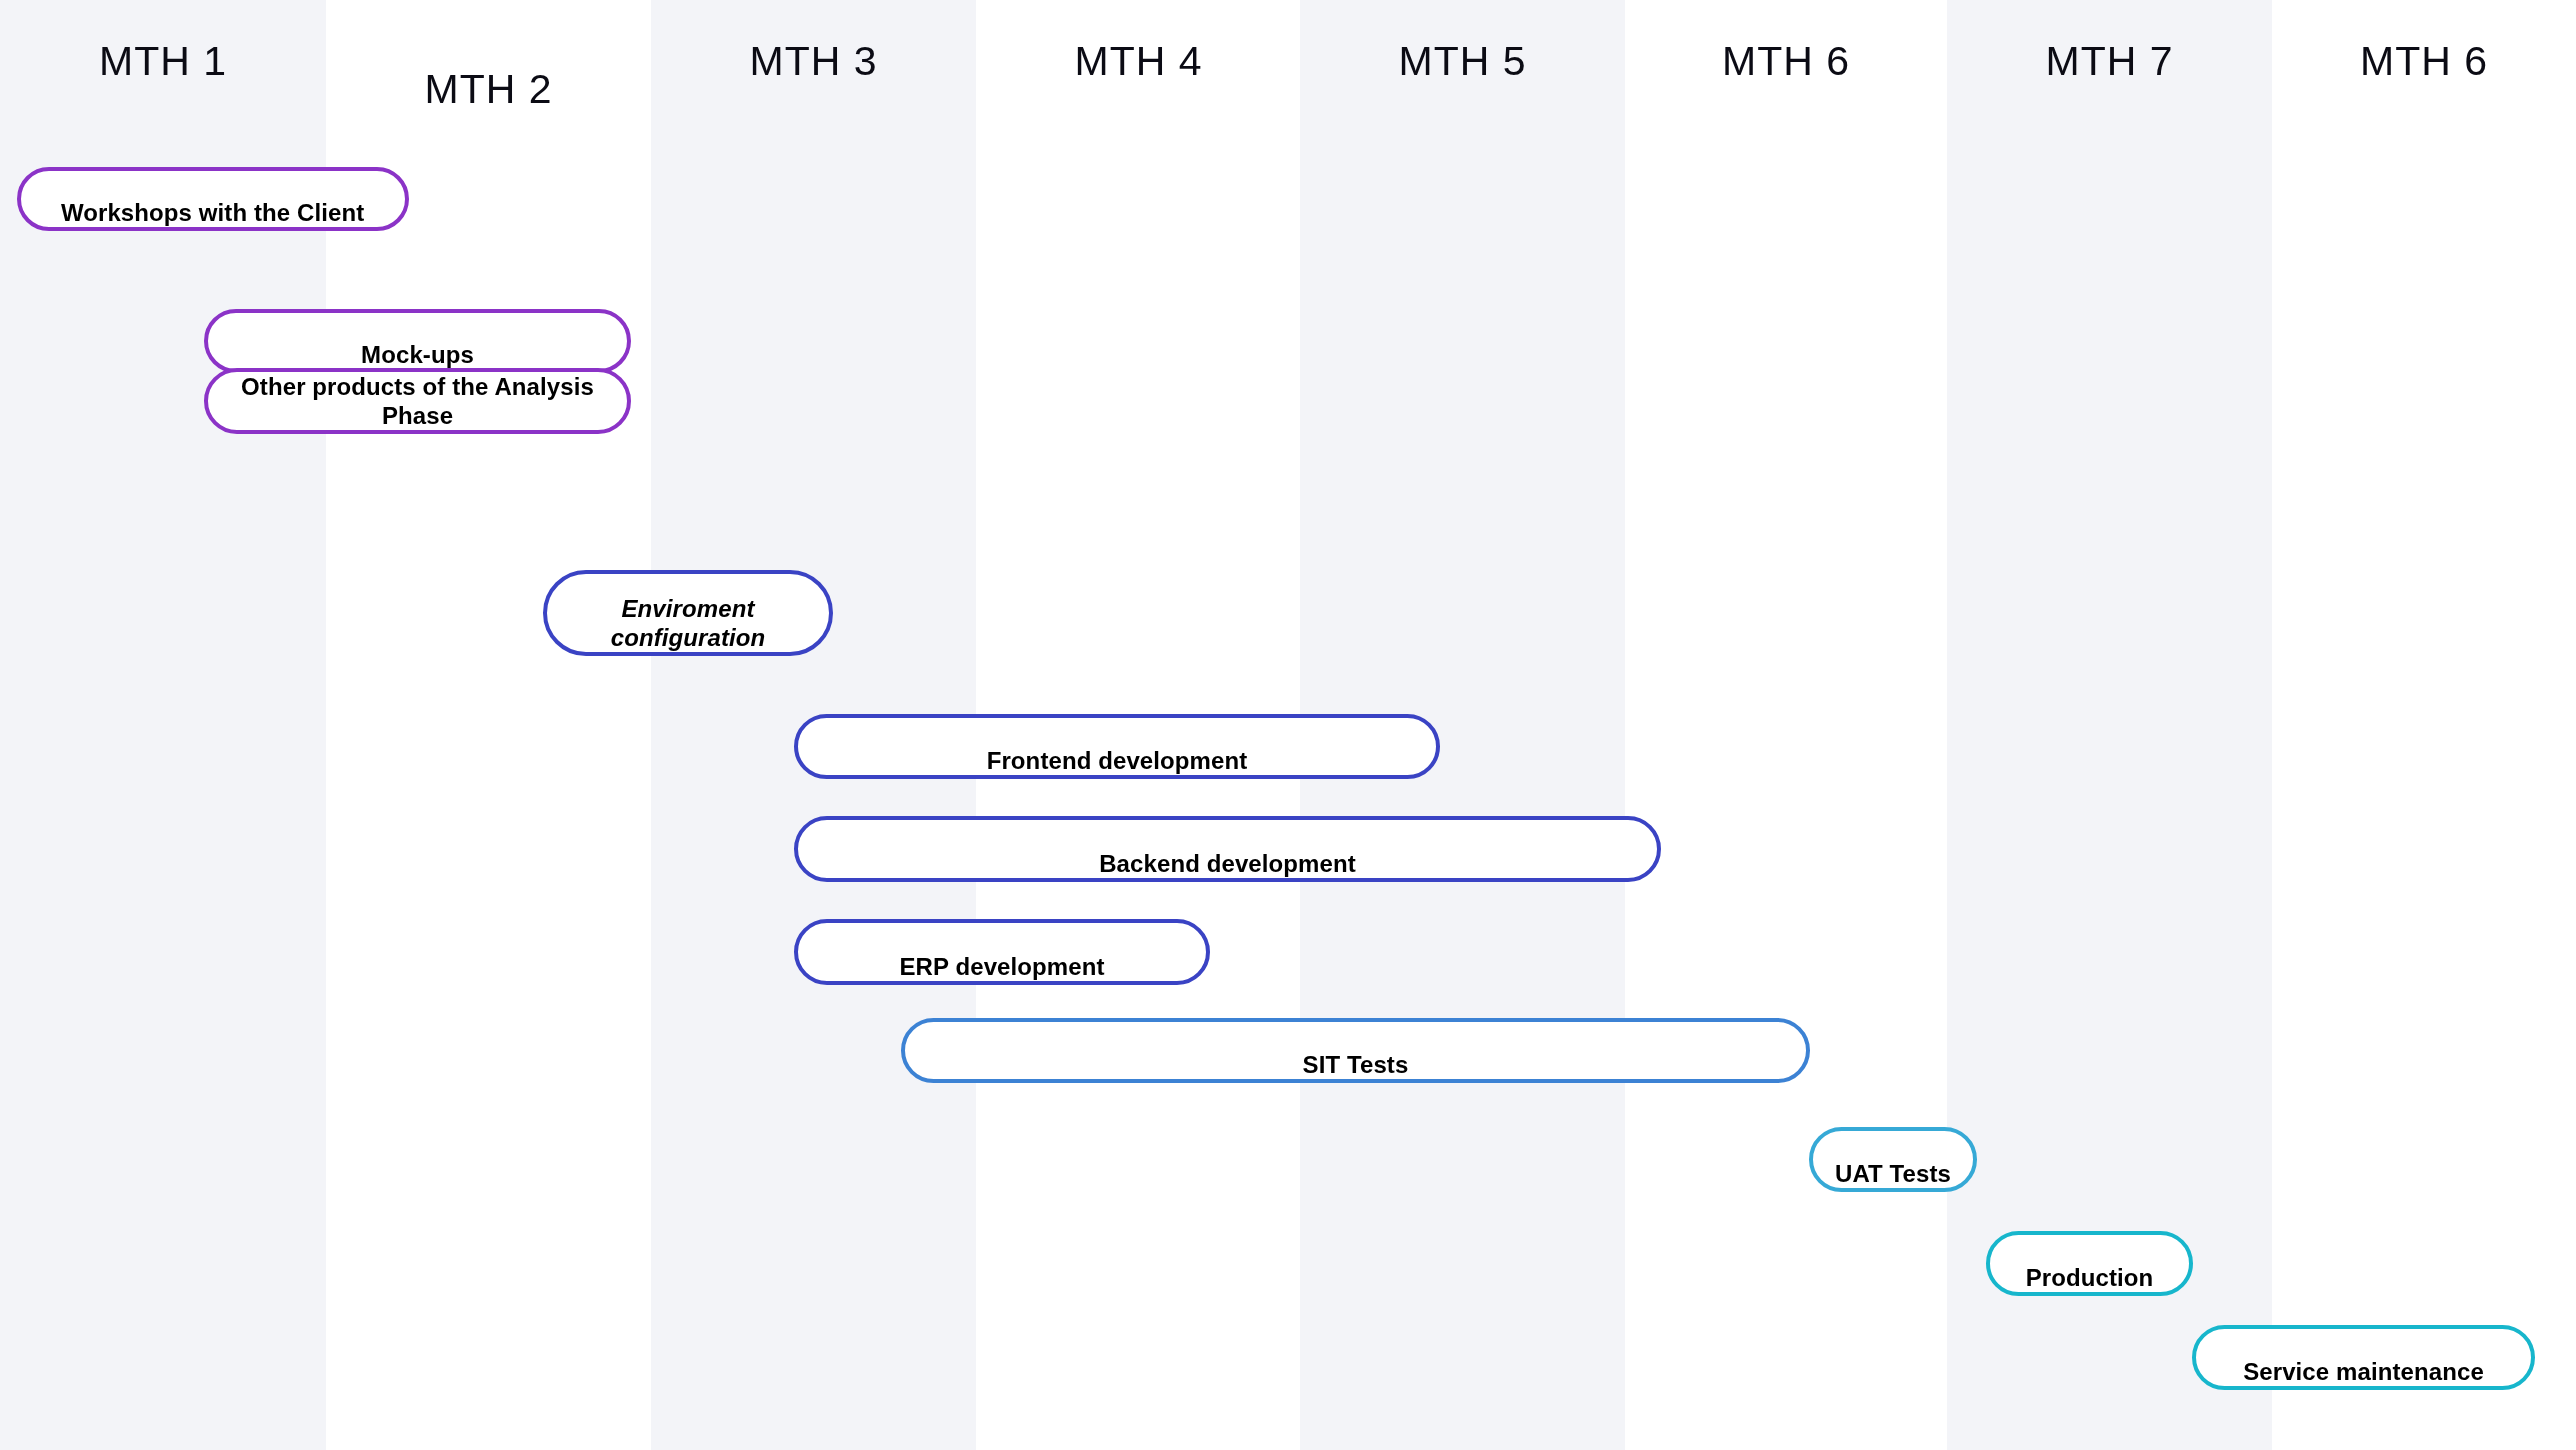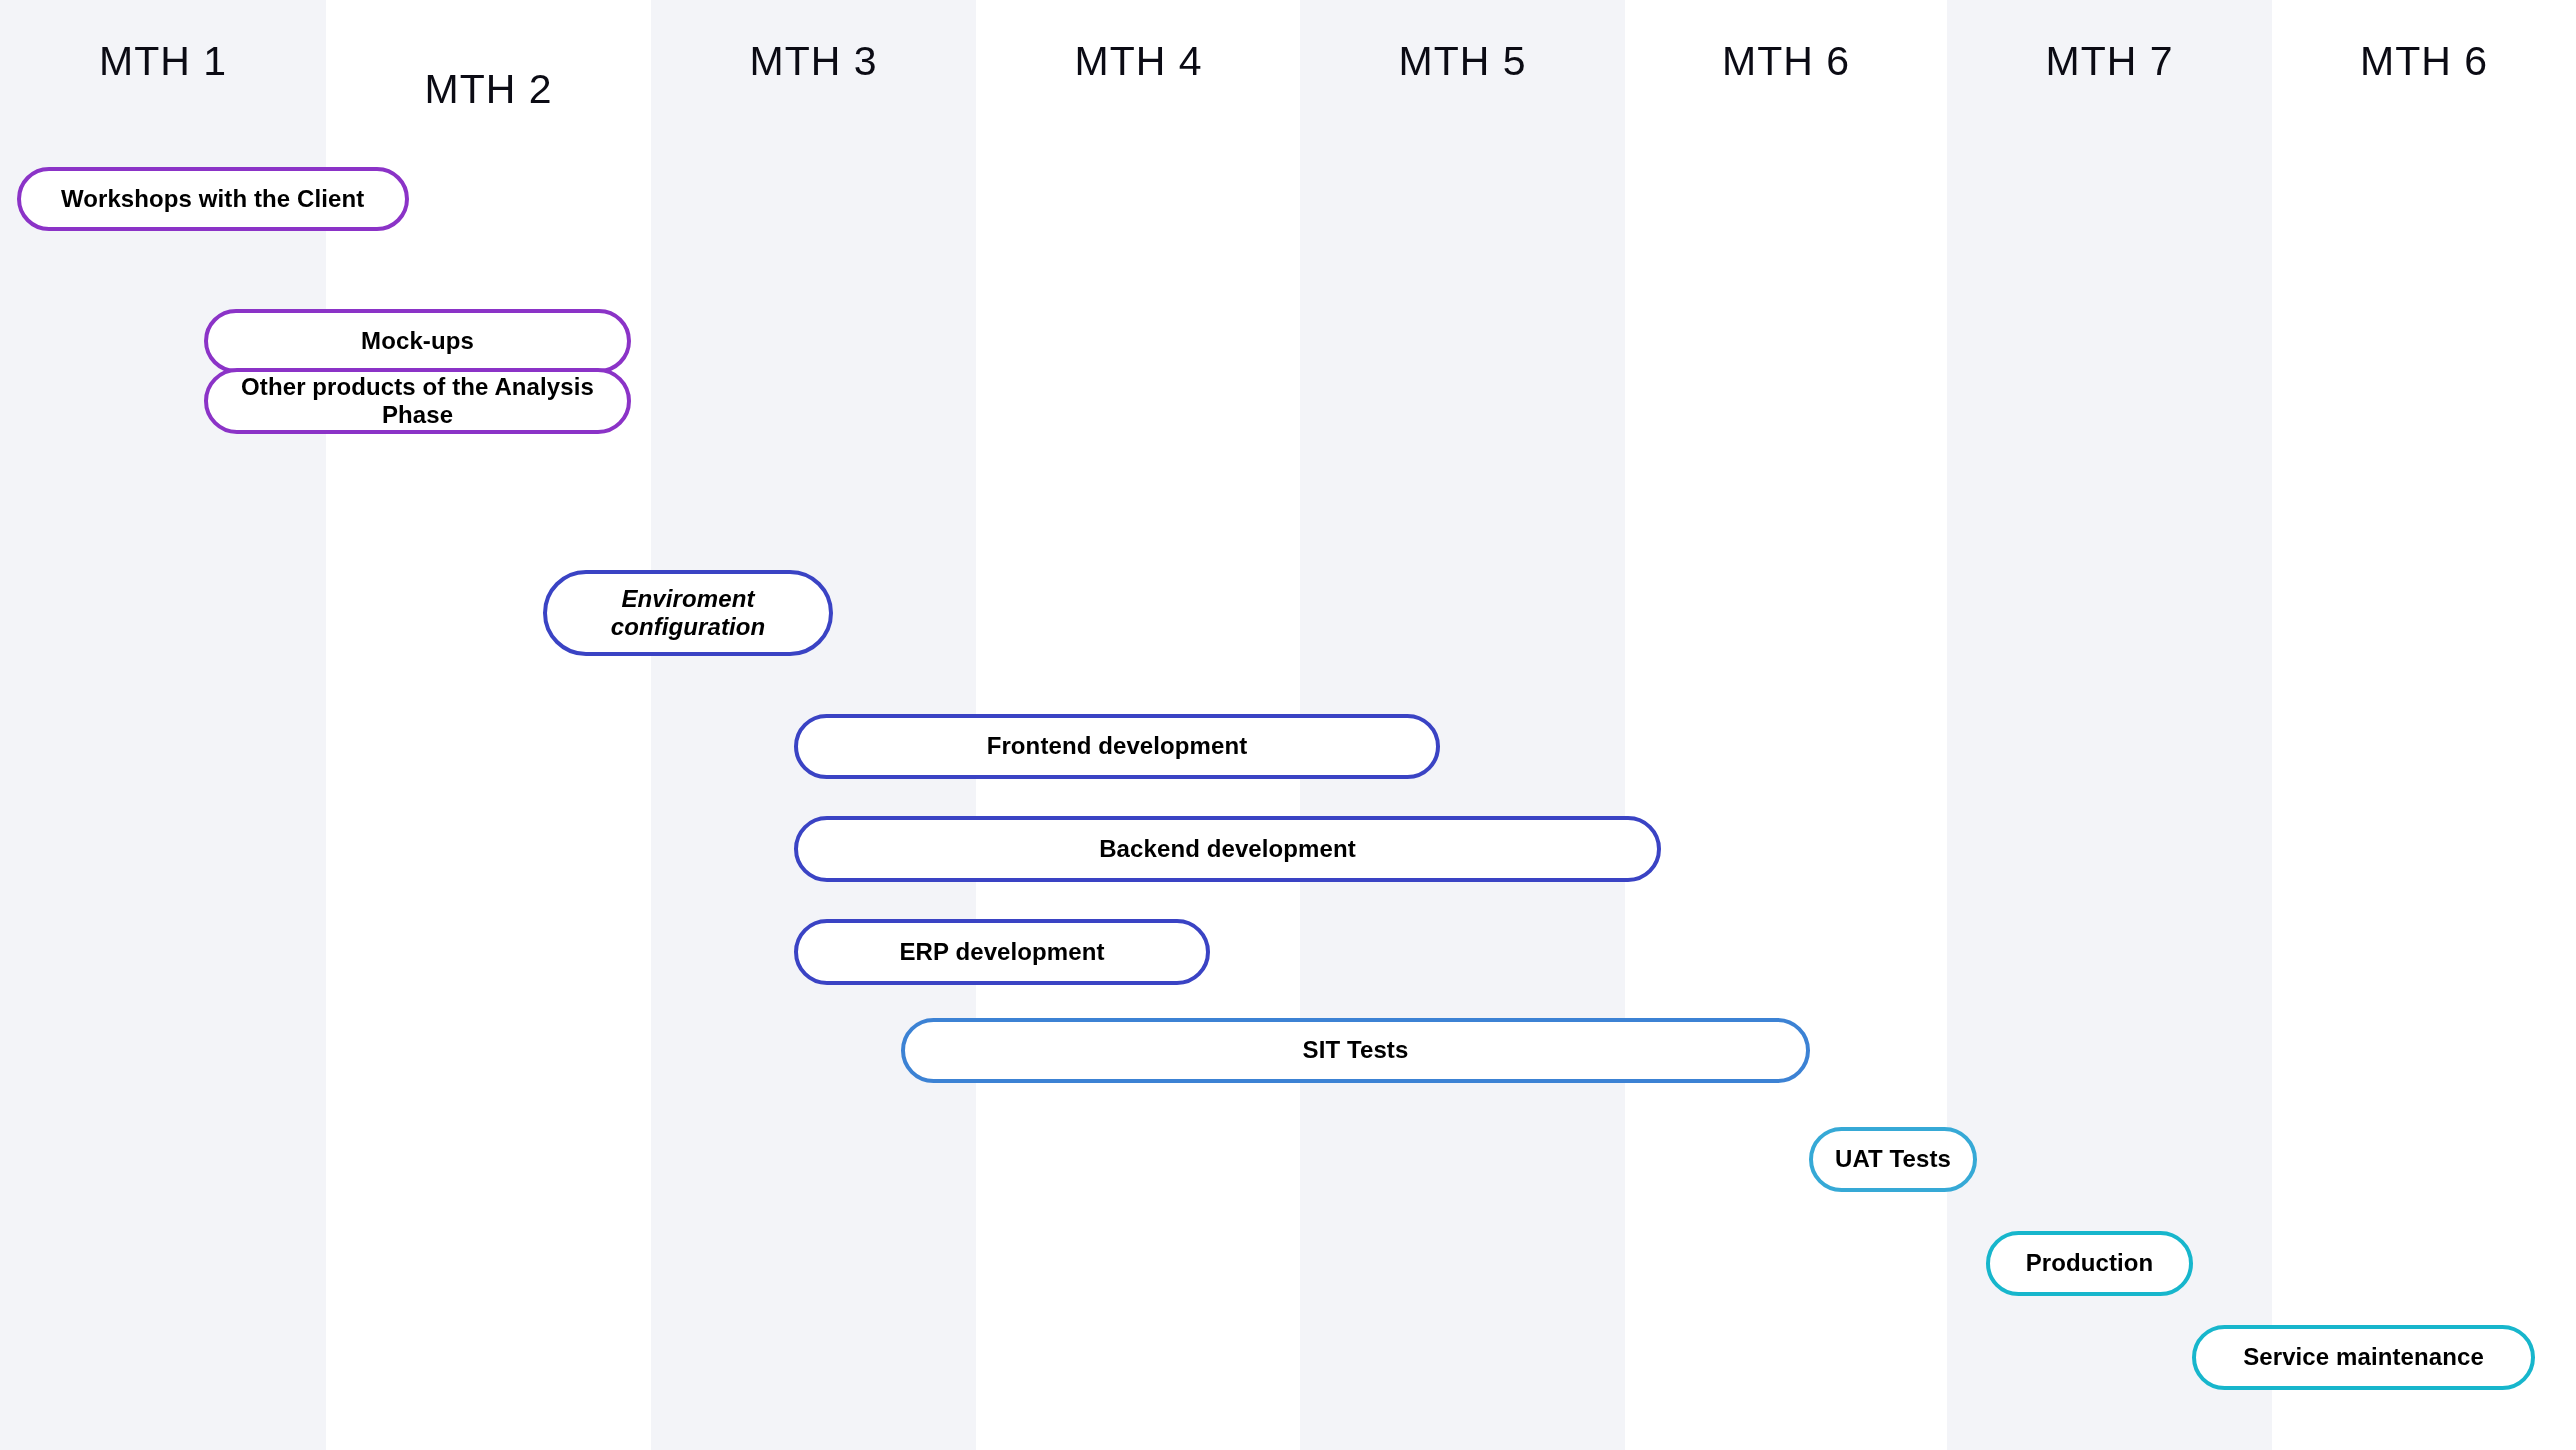--- a/index.html
+++ b/index.html
@@ -63,21 +63,21 @@
     z-index: 3;
   }
   .task-bar {
     position: absolute;
     box-sizing: border-box;
     background: #ffffff;
     border-style: solid;
     border-width: 4.6px;
     border-radius: 662px;
     display: flex;
-    align-items: center;
+    align-items: flex-end;
     justify-content: center;
     padding: 0 17px;
     overflow: hidden;
   }
   .task-label {
     font-size: 24px;
     font-weight: 700;
     color: #000000;
     text-align: center;
     line-height: 1.18;

